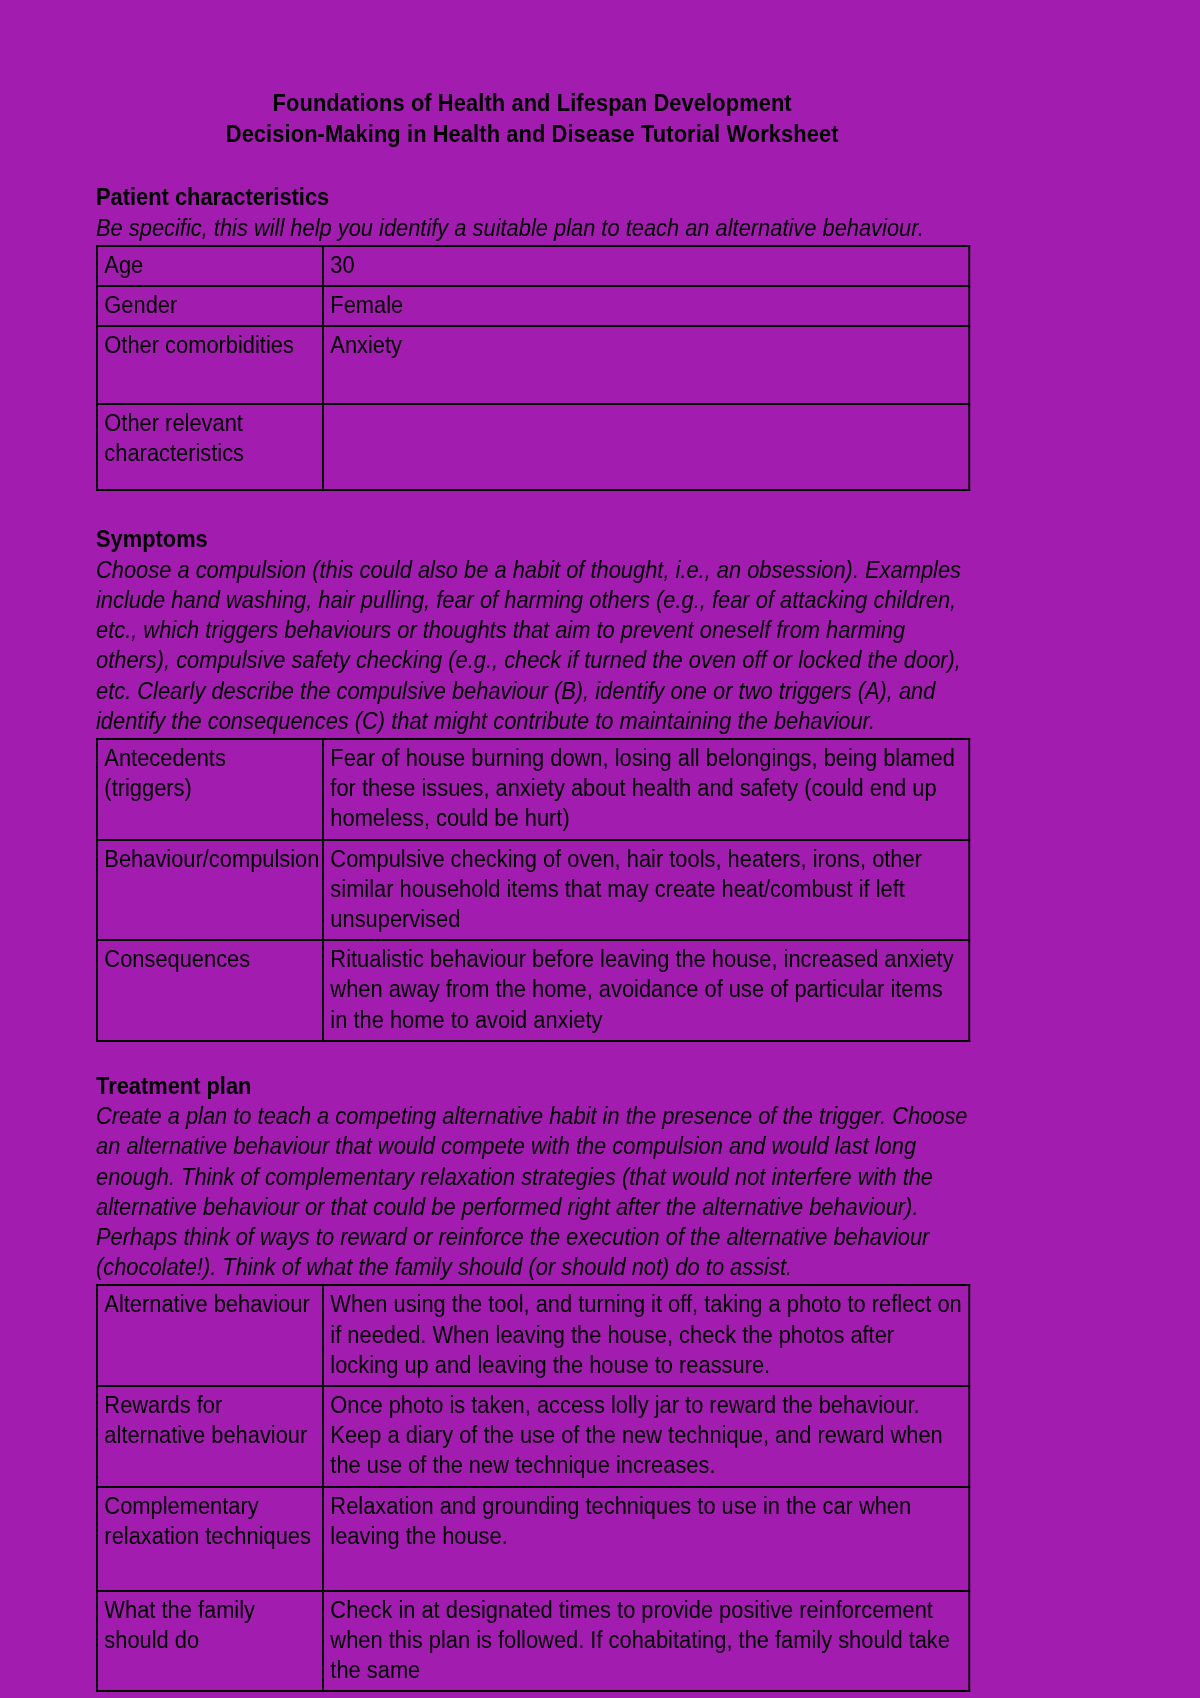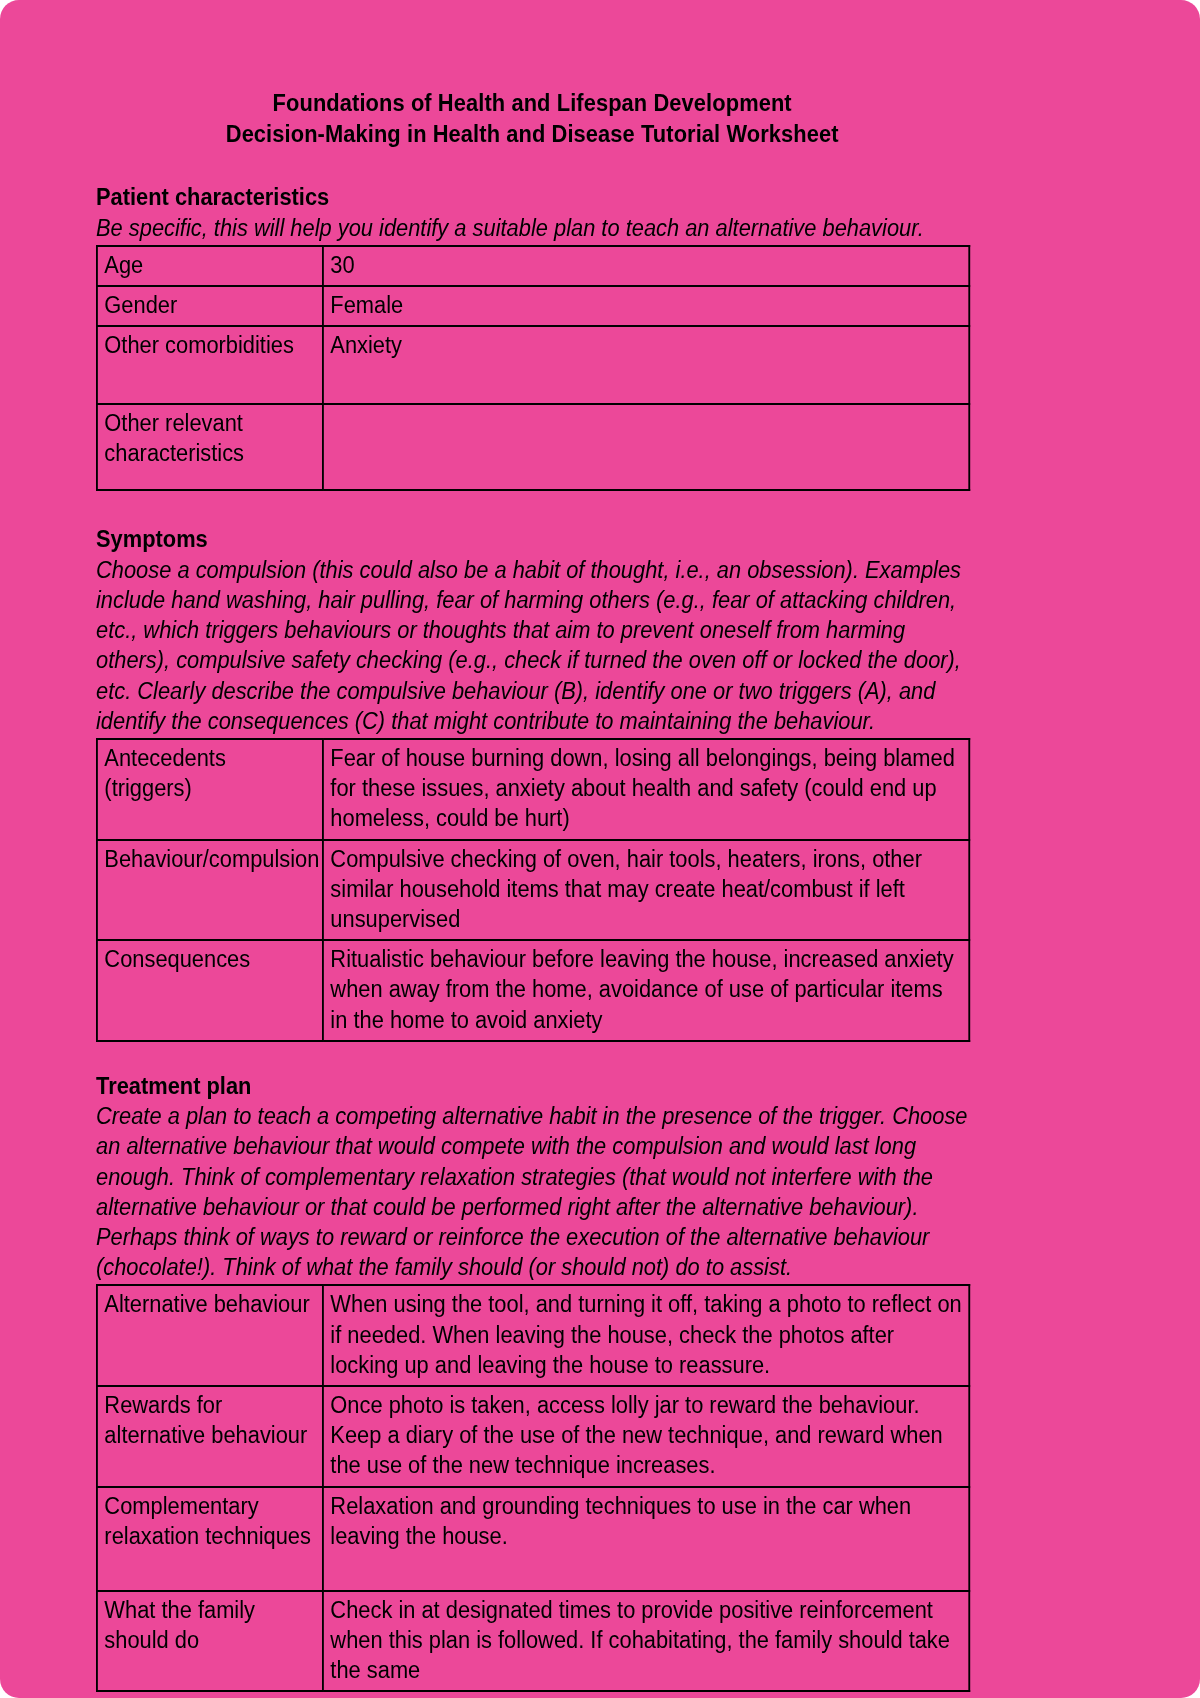--- a/index.html
+++ b/index.html
@@ -13,24 +13,23 @@
     height: 1698px;
     overflow: hidden;
     font-family: "Liberation Sans", sans-serif;
     color: #000000;
     -webkit-font-smoothing: none;
   }
   .page {
     position: relative;
     width: 1200px;
     height: 1698px;
-    background: #ec4899;
+    background: #a21caf;
     box-sizing: border-box;
     padding: 88px 96px 0 96px;
-    border-radius: 19px;
   }
   .doc {
     width: 872px;
     font-size: 23.5px;
     line-height: 1.17;
     transform: scaleX(0.93);
     transform-origin: left top;
     width: 938px;
   }
   .title-block {

